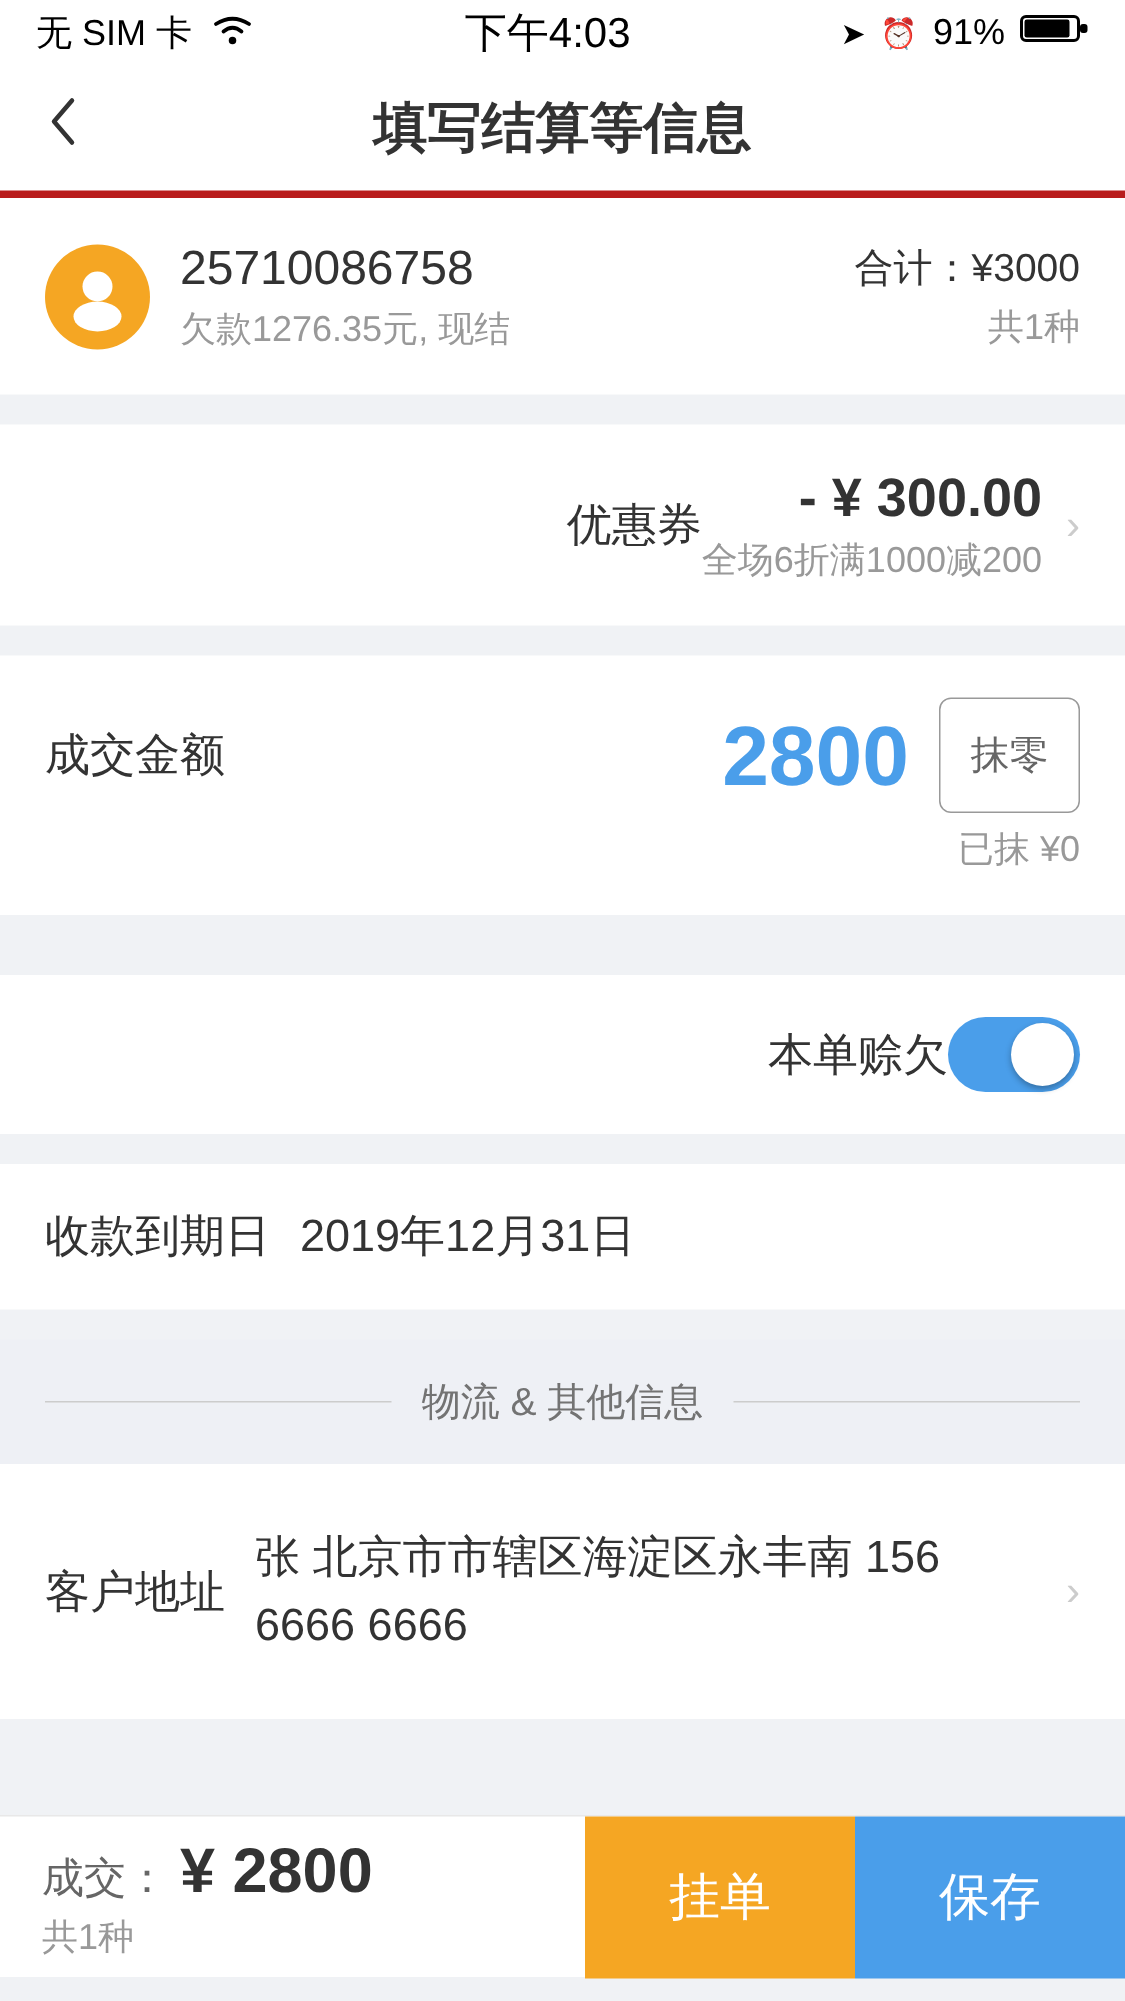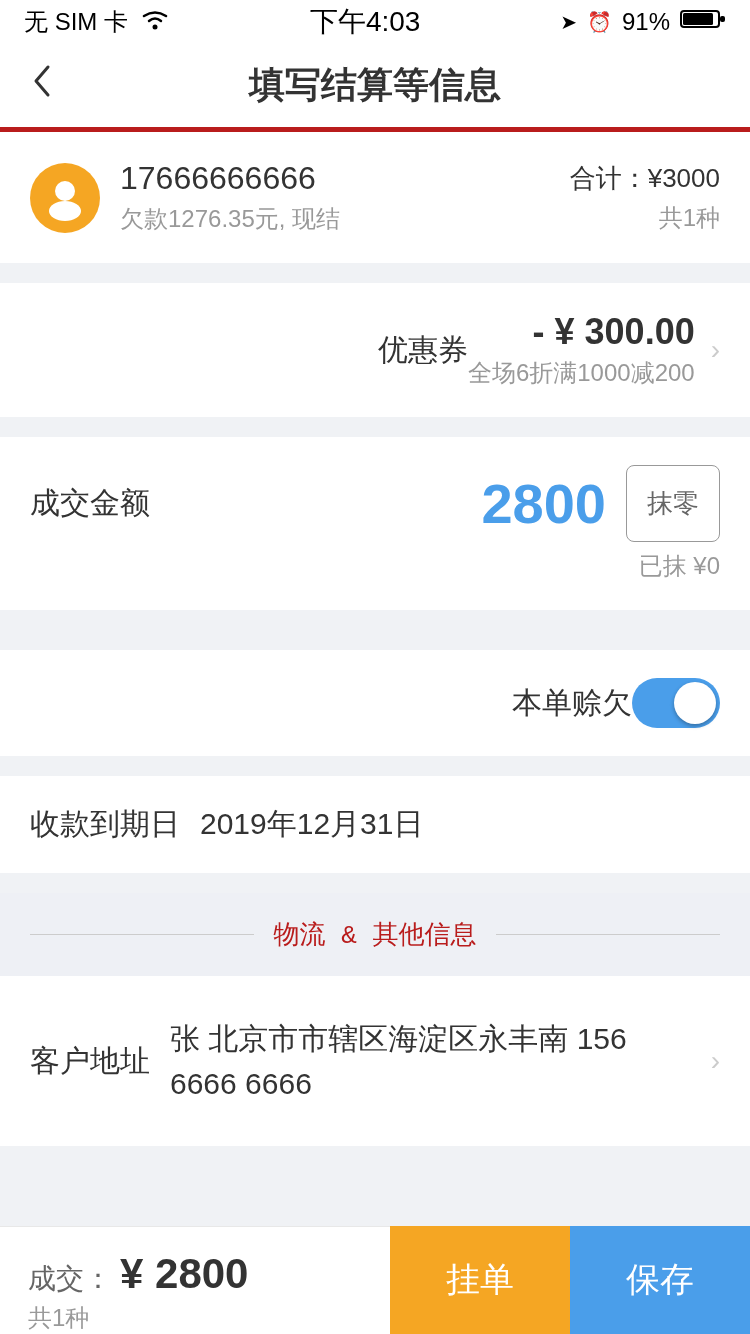--- a/index.html
+++ b/index.html
@@ -276,22 +276,21 @@
       background: #eef0f5;
       gap: 20px;
     }
     .divider-line {
       flex: 1;
       height: 1px;
       background: #ccc;
     }
     .divider-text {
       font-size: 26px;
-      color: #b91c1c;
-      font-family: Liberation Mono, monospace;
+      color: #737373;
     }
 
     
     .address-row {
       background: #fff;
       padding: 40px 30px;
       display: flex;
       align-items: center;
       justify-content: space-between;
     }
@@ -310,26 +309,26 @@
 
     
     .bottom-gray {
       background: #f0f2f5;
       height: 200px;
     }
 
     
     .footer {
       position: fixed;
-      bottom: 0;
+      bottom: 16px;
       width: 750px;
       height: 108px;
       background: #fff;
       display: flex;
-      align-items: flex-end;
+      align-items: center;
       border-top: 1px solid #e8e8e8;
     }
     .footer-info {
       padding: 0 28px;
       flex: 1;
     }
     .footer-deal {
       font-size: 30px;
       color: #333;
       display: flex;
@@ -412,21 +411,21 @@
 
   <div class="customer-row">
     <div class="customer-left">
       <div class="avatar">
         <svg class="avatar-icon" viewBox="0 0 50 50" fill="white">
           <circle cx="25" cy="18" r="10"></circle>
           <ellipse cx="25" cy="38" rx="16" ry="10"></ellipse>
         </svg>
       </div>
       <div class="customer-info">
-        <div class="customer-phone">17666666666</div>
+        <div class="customer-phone">25710086758</div>
         <div class="customer-note">欠款1276.35元, 现结</div>
       </div>
     </div>
     <div class="customer-right">
       <div class="total-label">合计：¥3000</div>
       <div class="total-count">共1种</div>
     </div>
   </div>
 
   <div class="section">

